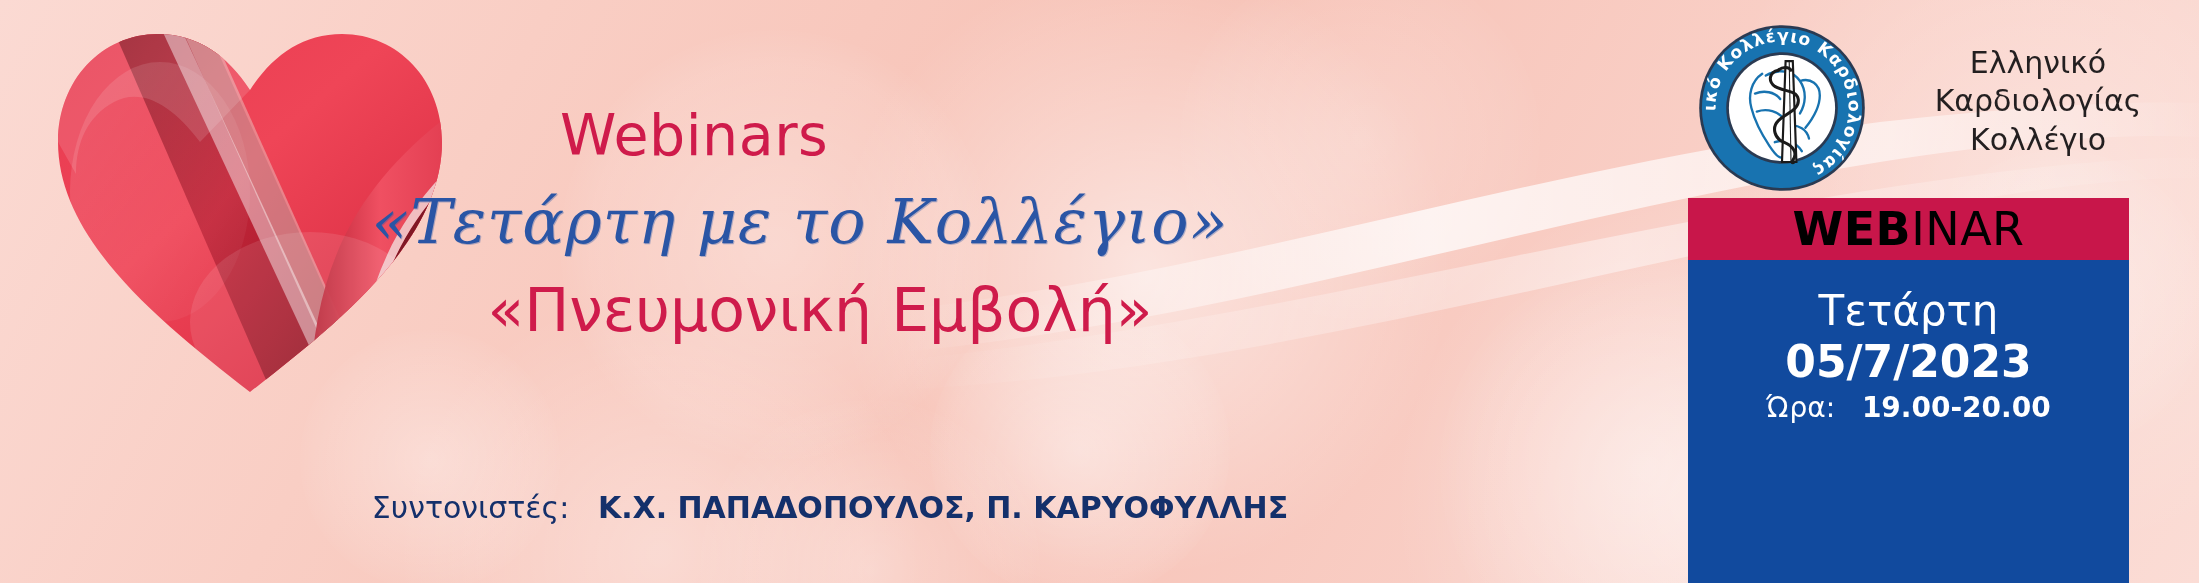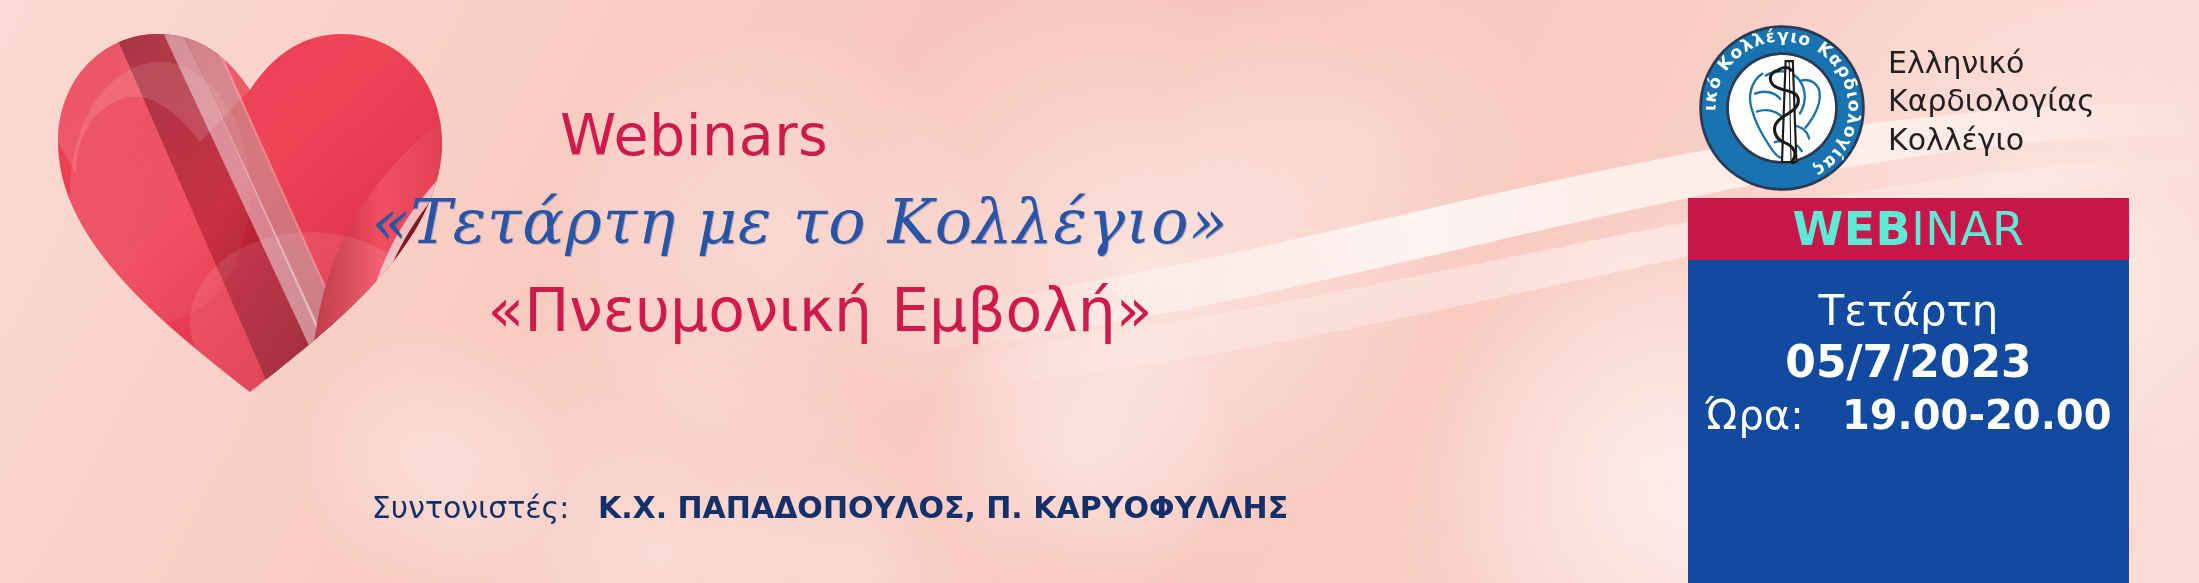--- a/index.html
+++ b/index.html
@@ -62,41 +62,41 @@
     white-space:nowrap;
   }
   #moderators-label{font-weight:400;}
   #moderators-names{font-weight:700;}
 
   
   #logo-block{position:absolute;left:1682px;top:18px;width:200px;height:180px;}
   #logo-text{
     position:absolute;left:1888px;top:44px;width:300px;
     font-family:"DejaVu Sans", sans-serif;font-size:30px;line-height:1.28;
-    color:#231f20;text-align:left;
+    color:#231f20;text-align:center;
   }
 
   
   #webinar-card{position:absolute;left:1688px;top:198px;width:441px;height:370px;}
   #webinar-header{
     width:100%;height:62px;background:#c8164a;
     display:flex;align-items:center;justify-content:center;
-    font-family:"DejaVu Sans", sans-serif;font-size:46px;color:#5eead4;letter-spacing:.5px;
+    font-family:"DejaVu Sans", sans-serif;font-size:46px;color:#000000;letter-spacing:.5px;
   }
   #webinar-header .strong{font-weight:700;}
   #webinar-header .light{font-weight:400;}
   #webinar-body{
     width:100%;height:364px;background:#114a9e;color:#ffffff;
     display:flex;flex-direction:column;align-items:center;justify-content:flex-start;
     padding-top:26px;box-sizing:border-box;
     font-family:"DejaVu Sans", sans-serif;
   }
   #webinar-day{font-size:42px;font-weight:400;line-height:1.18;}
   #webinar-date{font-size:44px;font-weight:700;line-height:1.2;}
-  #webinar-time-row{font-size:40px;line-height:1.25;margin-top:2px;white-space:nowrap;}
+  #webinar-time-row{font-size:28px;line-height:1.25;margin-top:2px;white-space:nowrap;}
   #webinar-time-label{font-weight:400;}
   #webinar-time-value{font-weight:700;}
 </style>
 </head>
 <body>
 
 <div id="banner">
 
   <div class="bokeh b1"></div>
   <div class="bokeh b2"></div>

